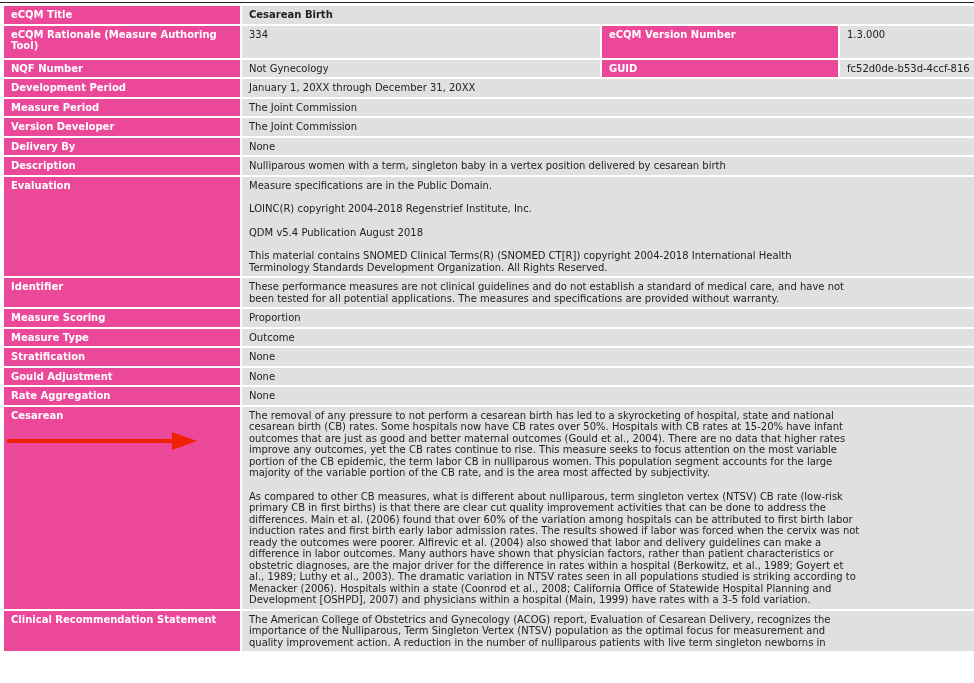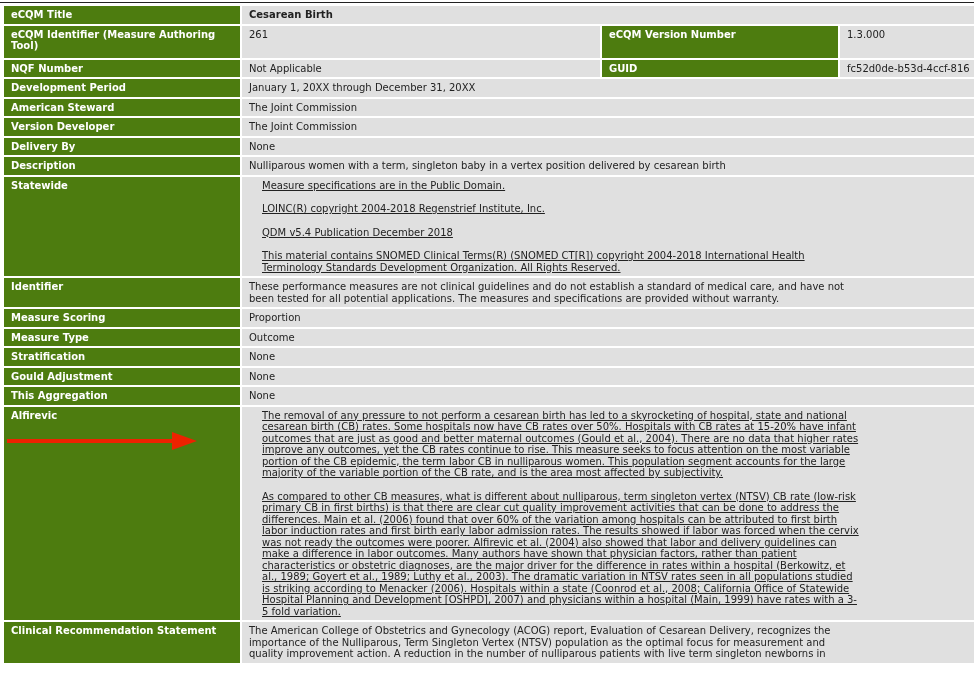--- a/index.html
+++ b/index.html
@@ -6,24 +6,24 @@
   body { width: 974px; height: 683px; overflow: hidden; position: relative; }
   .topline { position: absolute; left: 0; top: 2px; width: 974px; height: 1px; background: #222; }
   table.spec {
     position: absolute; left: 2px; top: 4px;
     border-collapse: separate; border-spacing: 2px;
     table-layout: fixed; width: 1000px;
     font-family: "DejaVu Sans", sans-serif; font-size: 10px; line-height: 11.5px;
   }
   table.spec td { vertical-align: top; padding: 3px 8px 3px 7px; }
   td.lbl {
-    background: #4d7c0f; color: #ffffff; font-weight: bold;
+    background: #ec4899; color: #ffffff; font-weight: bold;
   }
   td.val { background: #e0e0e0; color: #222; }
-  td.val p { margin: 0 0 12px 13px; text-decoration: underline; }
+  td.val p { margin: 0 0 12px 0; }
   td.val p:last-child { margin-bottom: 0; }
   .arrow { position: absolute; left: 7px; top: 432px; width: 190px; height: 18px; }
 </style>
 </head>
 <body>
 
 <div class="topline"></div>
 
 <table class="spec">
   <colgroup>
@@ -31,58 +31,58 @@
       <col style="width:358px">
       <col style="width:236px">
       <col style="width:160px">
   </colgroup>
   <tbody>
       <tr>
     <td class="lbl">eCQM Title</td>
     <td class="val" colspan="3" style="font-weight:bold">Cesarean Birth</td>
   </tr>
   <tr>
-    <td class="lbl" style="height:26px">eCQM Identifier (Measure Authoring Tool)</td>
-    <td class="val">261</td>
+    <td class="lbl" style="height:26px">eCQM Rationale (Measure Authoring Tool)</td>
+    <td class="val">334</td>
     <td class="lbl">eCQM Version Number</td>
     <td class="val">1.3.000</td>
   </tr>
   <tr>
     <td class="lbl">NQF Number</td>
-    <td class="val">Not Applicable</td>
+    <td class="val">Not Gynecology</td>
     <td class="lbl">GUID</td>
     <td class="val" style="white-space:nowrap;overflow:hidden">fc52d0de-b53d-4ccf-816</td>
   </tr>
   <tr>
     <td class="lbl">Development Period</td>
     <td class="val" colspan="3">January 1, 20XX through December 31, 20XX</td>
   </tr>
   <tr>
-    <td class="lbl">American Steward</td>
+    <td class="lbl">Measure Period</td>
     <td class="val" colspan="3">The Joint Commission</td>
   </tr>
   <tr>
     <td class="lbl">Version Developer</td>
     <td class="val" colspan="3">The Joint Commission</td>
   </tr>
   <tr>
     <td class="lbl">Delivery By</td>
     <td class="val" colspan="3">None</td>
   </tr>
   <tr>
     <td class="lbl">Description</td>
     <td class="val" colspan="3">Nulliparous women with a term, singleton baby in a vertex position delivered by cesarean birth</td>
   </tr>
   <tr>
-    <td class="lbl">Statewide</td>
+    <td class="lbl">Evaluation</td>
     <td class="val" colspan="3">
       <div style="width:600px">
         <p>Measure specifications are in the Public Domain.</p>
         <p>LOINC(R) copyright 2004-2018 Regenstrief Institute, Inc.</p>
-        <p>QDM v5.4 Publication December 2018</p>
+        <p>QDM v5.4 Publication August 2018</p>
         <p>This material contains SNOMED Clinical Terms(R) (SNOMED CT[R]) copyright 2004-2018 International Health Terminology Standards Development Organization. All Rights Reserved.</p>
       </div>
     </td>
   </tr>
   <tr>
     <td class="lbl">Identifier</td>
     <td class="val" colspan="3">
       <div style="width:620px">These performance measures are not clinical guidelines and do not establish a standard of medical care, and have not been tested for all potential applications. The measures and specifications are provided without warranty.</div>
     </td>
   </tr>
@@ -96,25 +96,25 @@
   </tr>
   <tr>
     <td class="lbl">Stratification</td>
     <td class="val" colspan="3">None</td>
   </tr>
   <tr>
     <td class="lbl">Gould Adjustment</td>
     <td class="val" colspan="3">None</td>
   </tr>
   <tr>
-    <td class="lbl">This Aggregation</td>
+    <td class="lbl">Rate Aggregation</td>
     <td class="val" colspan="3">None</td>
   </tr>
   <tr>
-    <td class="lbl">Alfirevic</td>
+    <td class="lbl">Cesarean</td>
     <td class="val" colspan="3">
       <div style="width:612px">
         <p>The removal of any pressure to not perform a cesarean birth has led to a skyrocketing of hospital, state and national cesarean birth (CB) rates. Some hospitals now have CB rates over 50%. Hospitals with CB rates at 15-20% have infant outcomes that are just as good and better maternal outcomes (Gould et al., 2004). There are no data that higher rates improve any outcomes, yet the CB rates continue to rise. This measure seeks to focus attention on the most variable portion of the CB epidemic, the term labor CB in nulliparous women. This population segment accounts for the large majority of the variable portion of the CB rate, and is the area most affected by subjectivity.</p>
         <p>As compared to other CB measures, what is different about nulliparous, term singleton vertex (NTSV) CB rate (low-risk primary CB in first births) is that there are clear cut quality improvement activities that can be done to address the differences. Main et al. (2006) found that over 60% of the variation among hospitals can be attributed to first birth labor induction rates and first birth early labor admission rates. The results showed if labor was forced when the cervix was not ready the outcomes were poorer. Alfirevic et al. (2004) also showed that labor and delivery guidelines can make a difference in labor outcomes. Many authors have shown that physician factors, rather than patient characteristics or obstetric diagnoses, are the major driver for the difference in rates within a hospital (Berkowitz, et al., 1989; Goyert et al., 1989; Luthy et al., 2003). The dramatic variation in NTSV rates seen in all populations studied is striking according to Menacker (2006). Hospitals within a state (Coonrod et al., 2008; California Office of Statewide Hospital Planning and Development [OSHPD], 2007) and physicians within a hospital (Main, 1999) have rates with a 3-5 fold variation.</p>
       </div>
     </td>
   </tr>
   <tr>
     <td class="lbl">Clinical Recommendation Statement</td>
     <td class="val" colspan="3">

